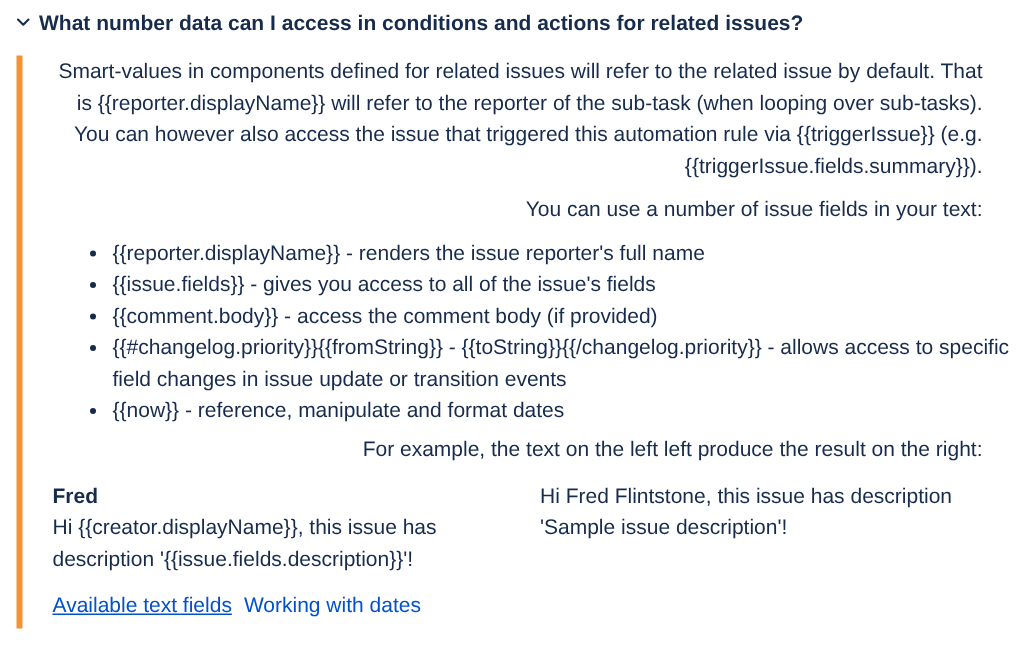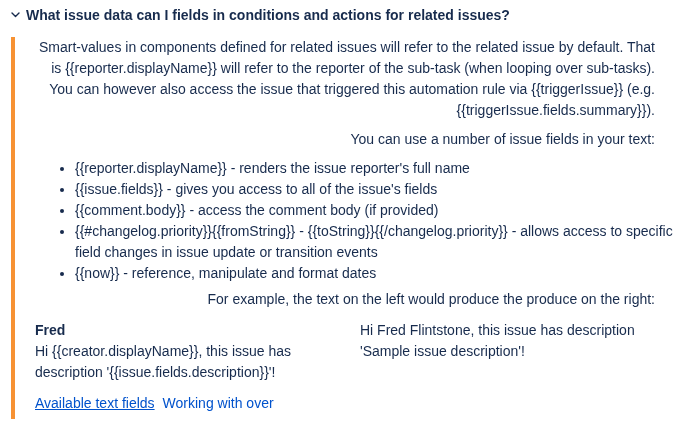--- a/index.html
+++ b/index.html
@@ -54,42 +54,42 @@
 </style>
 </head>
 <body>
 
 <div class="header">
   <span class="chevron">
     <svg width="9" height="6" viewBox="0 0 9 6">
         <path d="M1 1 L4.5 4.5 L8 1" fill="none" stroke="#172b4d" stroke-width="1.4" stroke-linecap="round" stroke-linejoin="round"></path>
       </svg>
   </span>
-  <span>What issue data can I fields in conditions and actions for related issues?</span>
+  <span>What number data can I access in conditions and actions for related issues?</span>
 </div>
 
 <div class="panel">
   <div class="content">
     <p class="para p1">Smart-values in components defined for related issues will refer to the related issue by default. That is {{reporter.displayName}} will refer to the reporter of the sub-task (when looping over sub-tasks). You can however also access the issue that triggered this automation rule via {{triggerIssue}} (e.g. {{triggerIssue.fields.summary}}).</p>
     <p class="para p2">You can use a number of issue fields in your text:</p>
     <ul class="bullets">
       <li>{{reporter.displayName}} - renders the issue reporter's full name</li>
       <li>{{issue.fields}} - gives you access to all of the issue's fields</li>
       <li>{{comment.body}} - access the comment body (if provided)</li>
       <li>{{#changelog.priority}}{{fromString}} - {{toString}}{{/changelog.priority}} - allows access to specific field changes in issue update or transition events</li>
       <li>{{now}} - reference, manipulate and format dates</li>
     </ul>
-    <p class="para p3">For example, the text on the left would produce the produce on the right:</p>
+    <p class="para p3">For example, the text on the left left produce the result on the right:</p>
     <div class="example">
       <div class="col">
         <div class="col-head">Fred</div>
         <div>Hi {{creator.displayName}}, this issue has description '{{issue.fields.description}}'!</div>
       </div>
       <div class="col">
         <div>Hi Fred Flintstone, this issue has description 'Sample issue description'!</div>
       </div>
     </div>
     <div class="links">
       <a class="link underline">Available text fields</a>
-      <a class="link">Working with over</a>
+      <a class="link">Working with dates</a>
     </div>
   </div>
 </div>
 
 </body></html>

